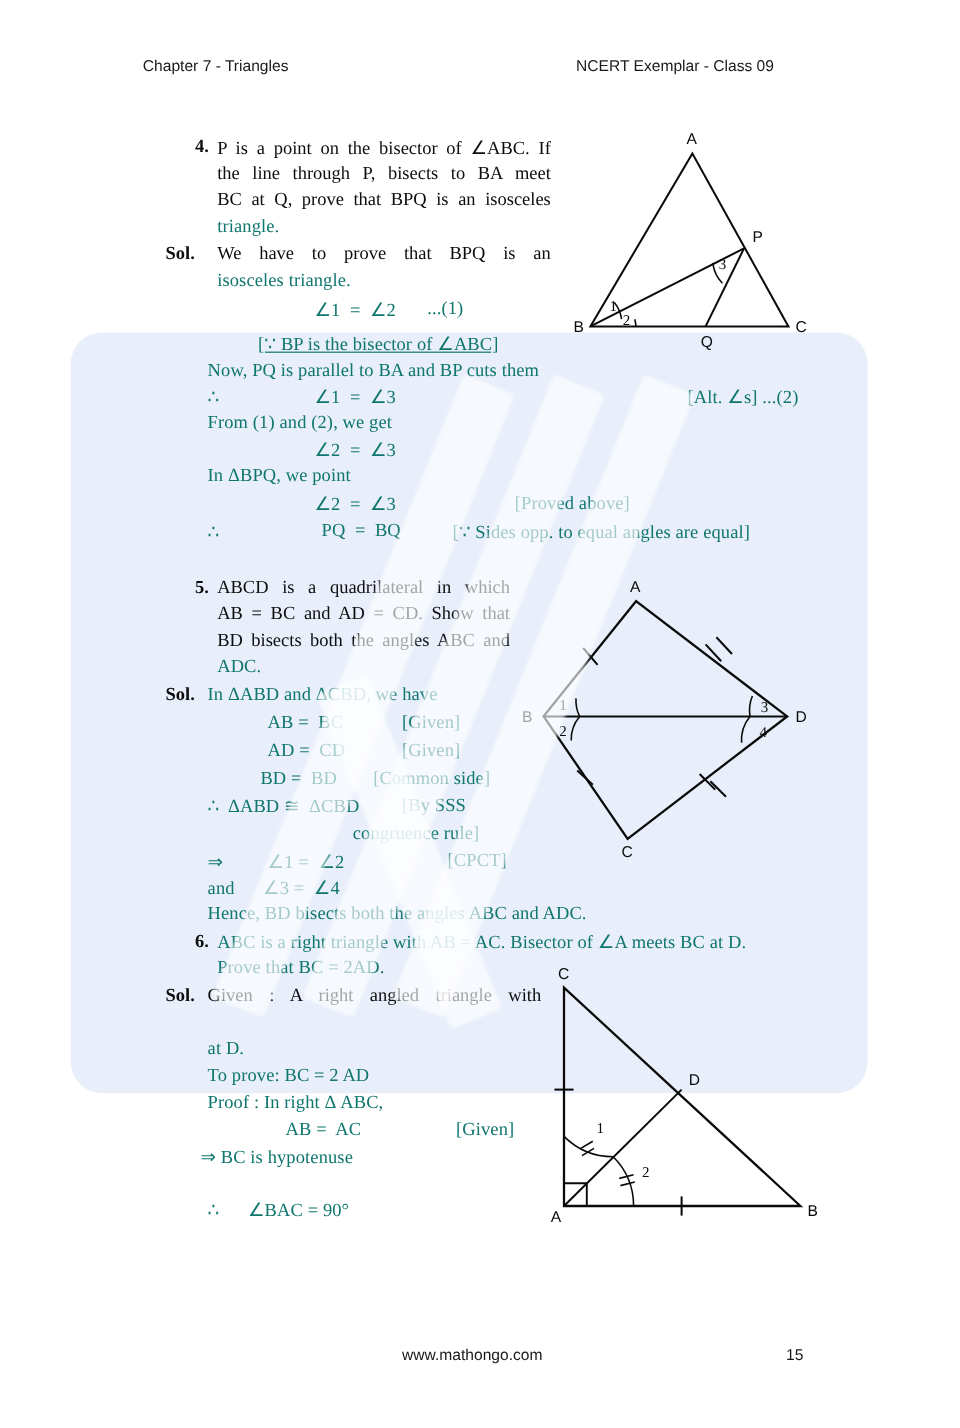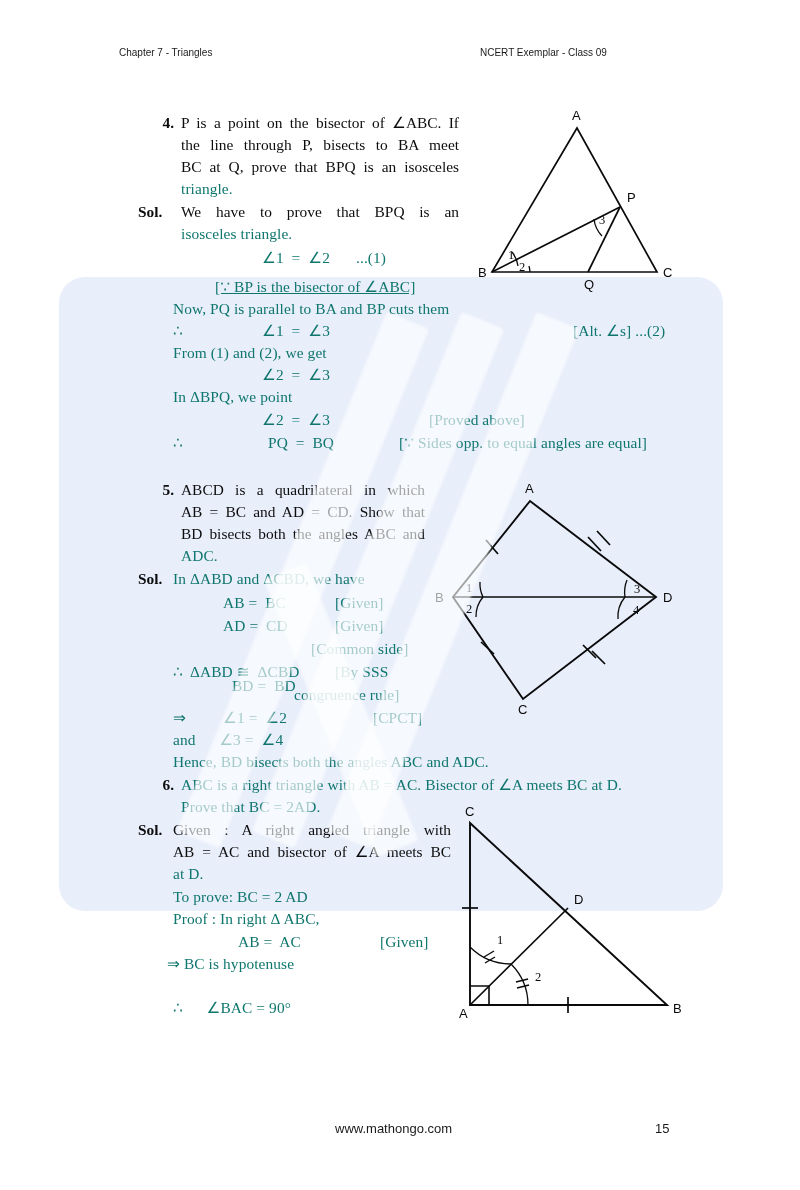--- a/index.html
+++ b/index.html
@@ -44,21 +44,21 @@
     background: #e8eefa;
     border-radius: 26px;
     z-index: 0;
   }
 
   
   .hdr {
     position: absolute;
     top: 47px;
     font-family: "Liberation Sans", sans-serif;
-    font-size: 10px;
+    font-size: 13px;
     color: #1a1a1a;
     z-index: 4;
   }
   .hdr-left { left: 119px; }
   .hdr-right { left: 480px; }
 
   .ftr {
     position: absolute;
     bottom: 54px;
     font-family: "Liberation Sans", sans-serif;
@@ -163,39 +163,39 @@
 
     <div class="line" style="left:262px; top:366px;">∠2  =  ∠3</div>
 
     <div class="line" style="left:173px; top:388px;">In ΔBPQ, we point</div>
 
     <div class="line" style="left:262px; top:411px;">∠2  =  ∠3</div>
     <div class="line" style="left:429px; top:411px;">[Proved above]</div>
 
     <div class="line" style="left:173px; top:434px;">∴</div>
     <div class="line" style="left:268px; top:434px;">PQ  =  BQ</div>
-    <div class="line" style="left:377px; top:434px;margin-left:22px;">[∵ Sides opp. to equal angles are equal]</div>
+    <div class="line" style="left:377px; top:434px;">[∵ Sides opp. to equal angles are equal]</div>
 
 
     <div class="num" style="left:150px; top:481px; width:24px;">5.</div>
     <div class="just" style="left:181px; top:481px; width:244px;">ABCD is a quadrilateral in which</div>
     <div class="just" style="left:181px; top:503px; width:244px;">AB = BC and AD = CD. Show that</div>
     <div class="just" style="left:181px; top:525px; width:244px;">BD bisects both the angles ABC and</div>
     <div class="line" style="left:181px; top:547px;">ADC.</div>
 
     <div class="lbl" style="left:138px; top:570px;">Sol.</div>
     <div class="line" style="left:173px; top:570px;">In ΔABD and ΔCBD, we have</div>
 
     <div class="line" style="left:223px; top:594px;">AB =  BC</div>
     <div class="line" style="left:335px; top:594px;">[Given]</div>
 
     <div class="line" style="left:223px; top:617px;">AD =  CD</div>
     <div class="line" style="left:335px; top:617px;">[Given]</div>
 
-    <div class="line" style="left:232px; top:640px;margin-top:37px;">BD =  BD</div>
+    <div class="line" style="left:217px; top:640px;">BD =  BD</div>
     <div class="line" style="left:311px; top:640px;">[Common side]</div>
 
     <div class="line" style="left:173px; top:663px;">∴  ΔABD ≅  ΔCBD</div>
     <div class="line" style="left:335px; top:663px;">[By SSS</div>
 
     <div class="line" style="left:294px; top:686px;">congruence rule]</div>
 
     <div class="line" style="left:173px; top:709px;">⇒</div>
     <div class="line" style="left:223px; top:709px;">∠1 =  ∠2</div>
     <div class="line" style="left:373px; top:709px;">[CPCT]</div>
@@ -203,21 +203,20 @@
     <div class="line" style="left:173px; top:731px;">and      ∠3 =  ∠4</div>
 
     <div class="line" style="left:173px; top:753px;">Hence, BD bisects both the angles ABC and ADC.</div>
 
     <div class="num" style="left:150px; top:776px; width:24px;">6.</div>
     <div class="line" style="left:181px; top:776px;">ABC is a right triangle with AB = AC. Bisector of ∠A meets BC at D.</div>
     <div class="line" style="left:181px; top:798px;">Prove that BC = 2AD.</div>
 
     <div class="lbl" style="left:138px; top:821px;">Sol.</div>
     <div class="just" style="left:173px; top:821px; width:278px;">Given : A right angled triangle with</div>
-    <div class="just" style="left:173px; top:843px; width:278px;">AB = AC and bisector of ∠A meets BC</div>
     <div class="line" style="left:173px; top:865px;">at D.</div>
 
     <div class="line" style="left:173px; top:888px;text-align:center;">To prove: BC = 2 AD</div>
     <div class="line" style="left:173px; top:910px;">Proof : In right Δ ABC,</div>
 
     <div class="line" style="left:238px; top:933px;">AB =  AC</div>
     <div class="line" style="left:380px; top:933px;">[Given]</div>
 
     <div class="line" style="left:167px; top:955px;">⇒ BC is hypotenuse</div>
     <div class="line" style="left:173px; top:999px;">∴      ∠BAC = 90°</div>

